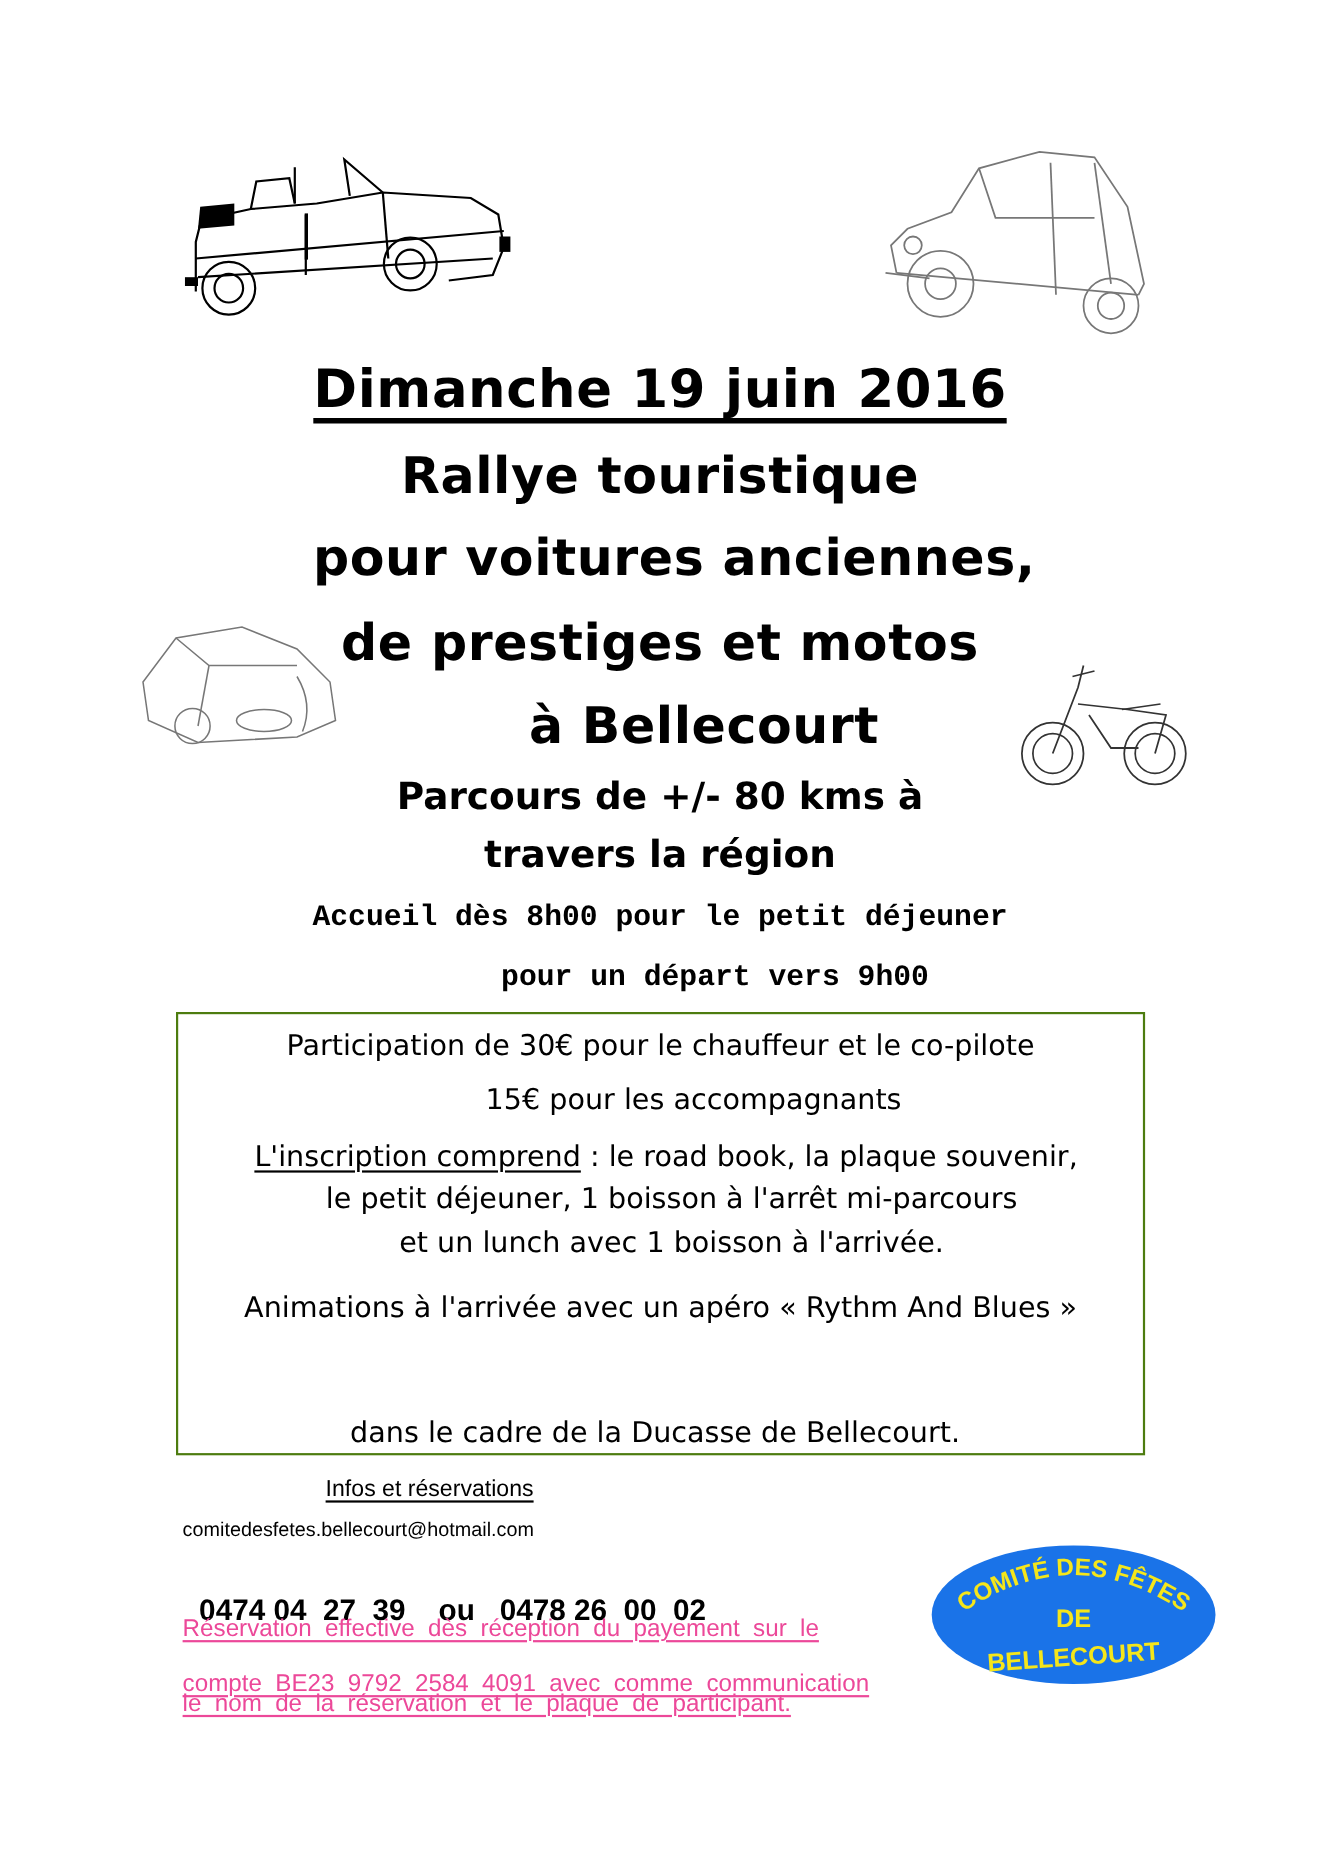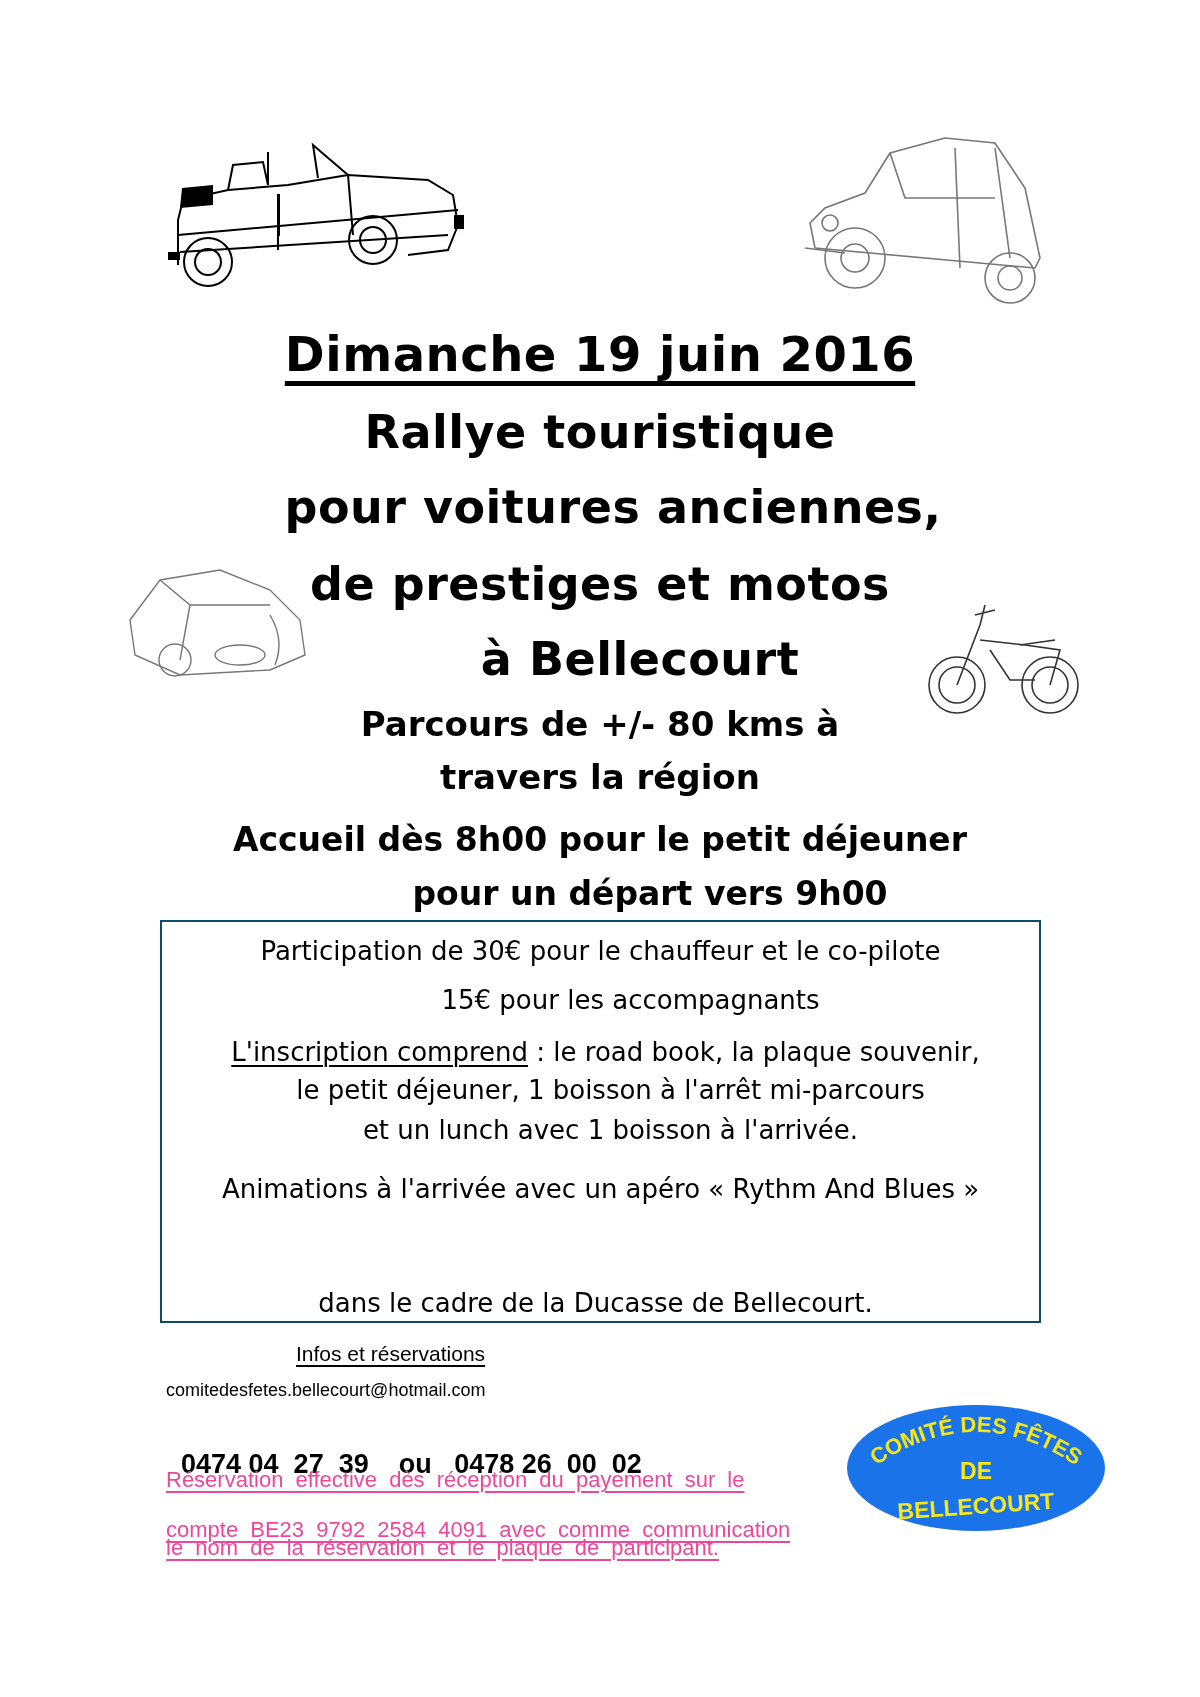--- a/index.html
+++ b/index.html
@@ -2,24 +2,24 @@
 <html><head>
 <meta charset="utf-8">
 <style>
   html, body { margin:0; padding:0; background:#ffffff; }
   body { width:1200px; height:1697px; position:relative; overflow:hidden;
          font-family:"DejaVu Sans", sans-serif; color:#000; }
   .abs { position:absolute; }
   .line { position:absolute; left:0; width:1200px; text-align:center; white-space:nowrap; }
   .big { font-size:46px; font-weight:bold; letter-spacing:0.5px; }
   .mid { font-size:34px; font-weight:bold; }
-  .sm  { font-size:33px; font-weight:bold; }
+  .sm  { font-size:27px; font-weight:bold;font-family:Liberation Mono, monospace; }
   .u   { text-decoration:underline; text-decoration-thickness:5px; text-underline-offset:10px; }
   .box { position:absolute; left:160px; top:920px; width:881px; height:403px;
-         border:2px solid #0c4a6e; box-sizing:border-box; }
+         border:2px solid #4d7c0f; box-sizing:border-box; }
   .bl  { position:absolute; left:0; width:100%; text-align:center; white-space:nowrap;
          font-size:26px; font-family:"DejaVu Sans", sans-serif; }
   .u2  { text-decoration:underline; text-decoration-thickness:2px; text-underline-offset:4px; }
   .info { font-family:Liberation Sans, sans-serif; }
   .red { color:#ec4899; font-family:"Liberation Sans", sans-serif; font-size:22px;
          text-decoration:underline; text-decoration-thickness:2px; text-underline-offset:4px;
          white-space:nowrap; word-spacing:6px; }
   .logo { position:absolute; left:845px; top:1402px; width:262px; height:132px; }
 </style>
 </head>

